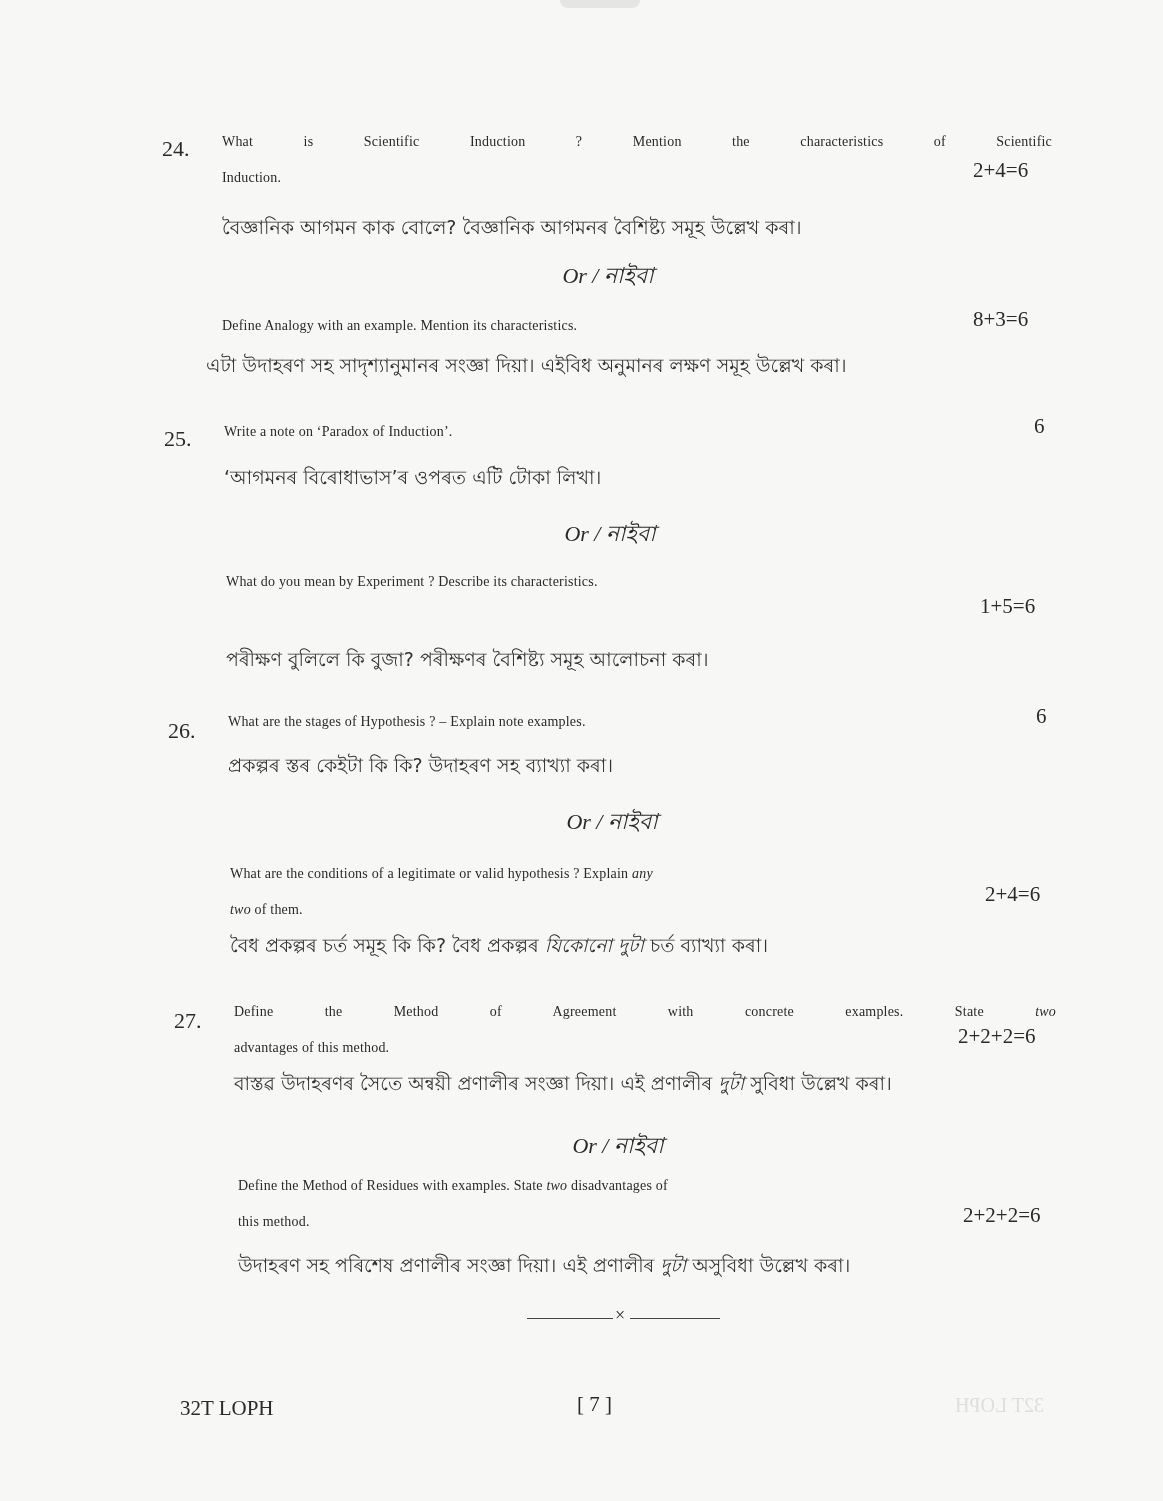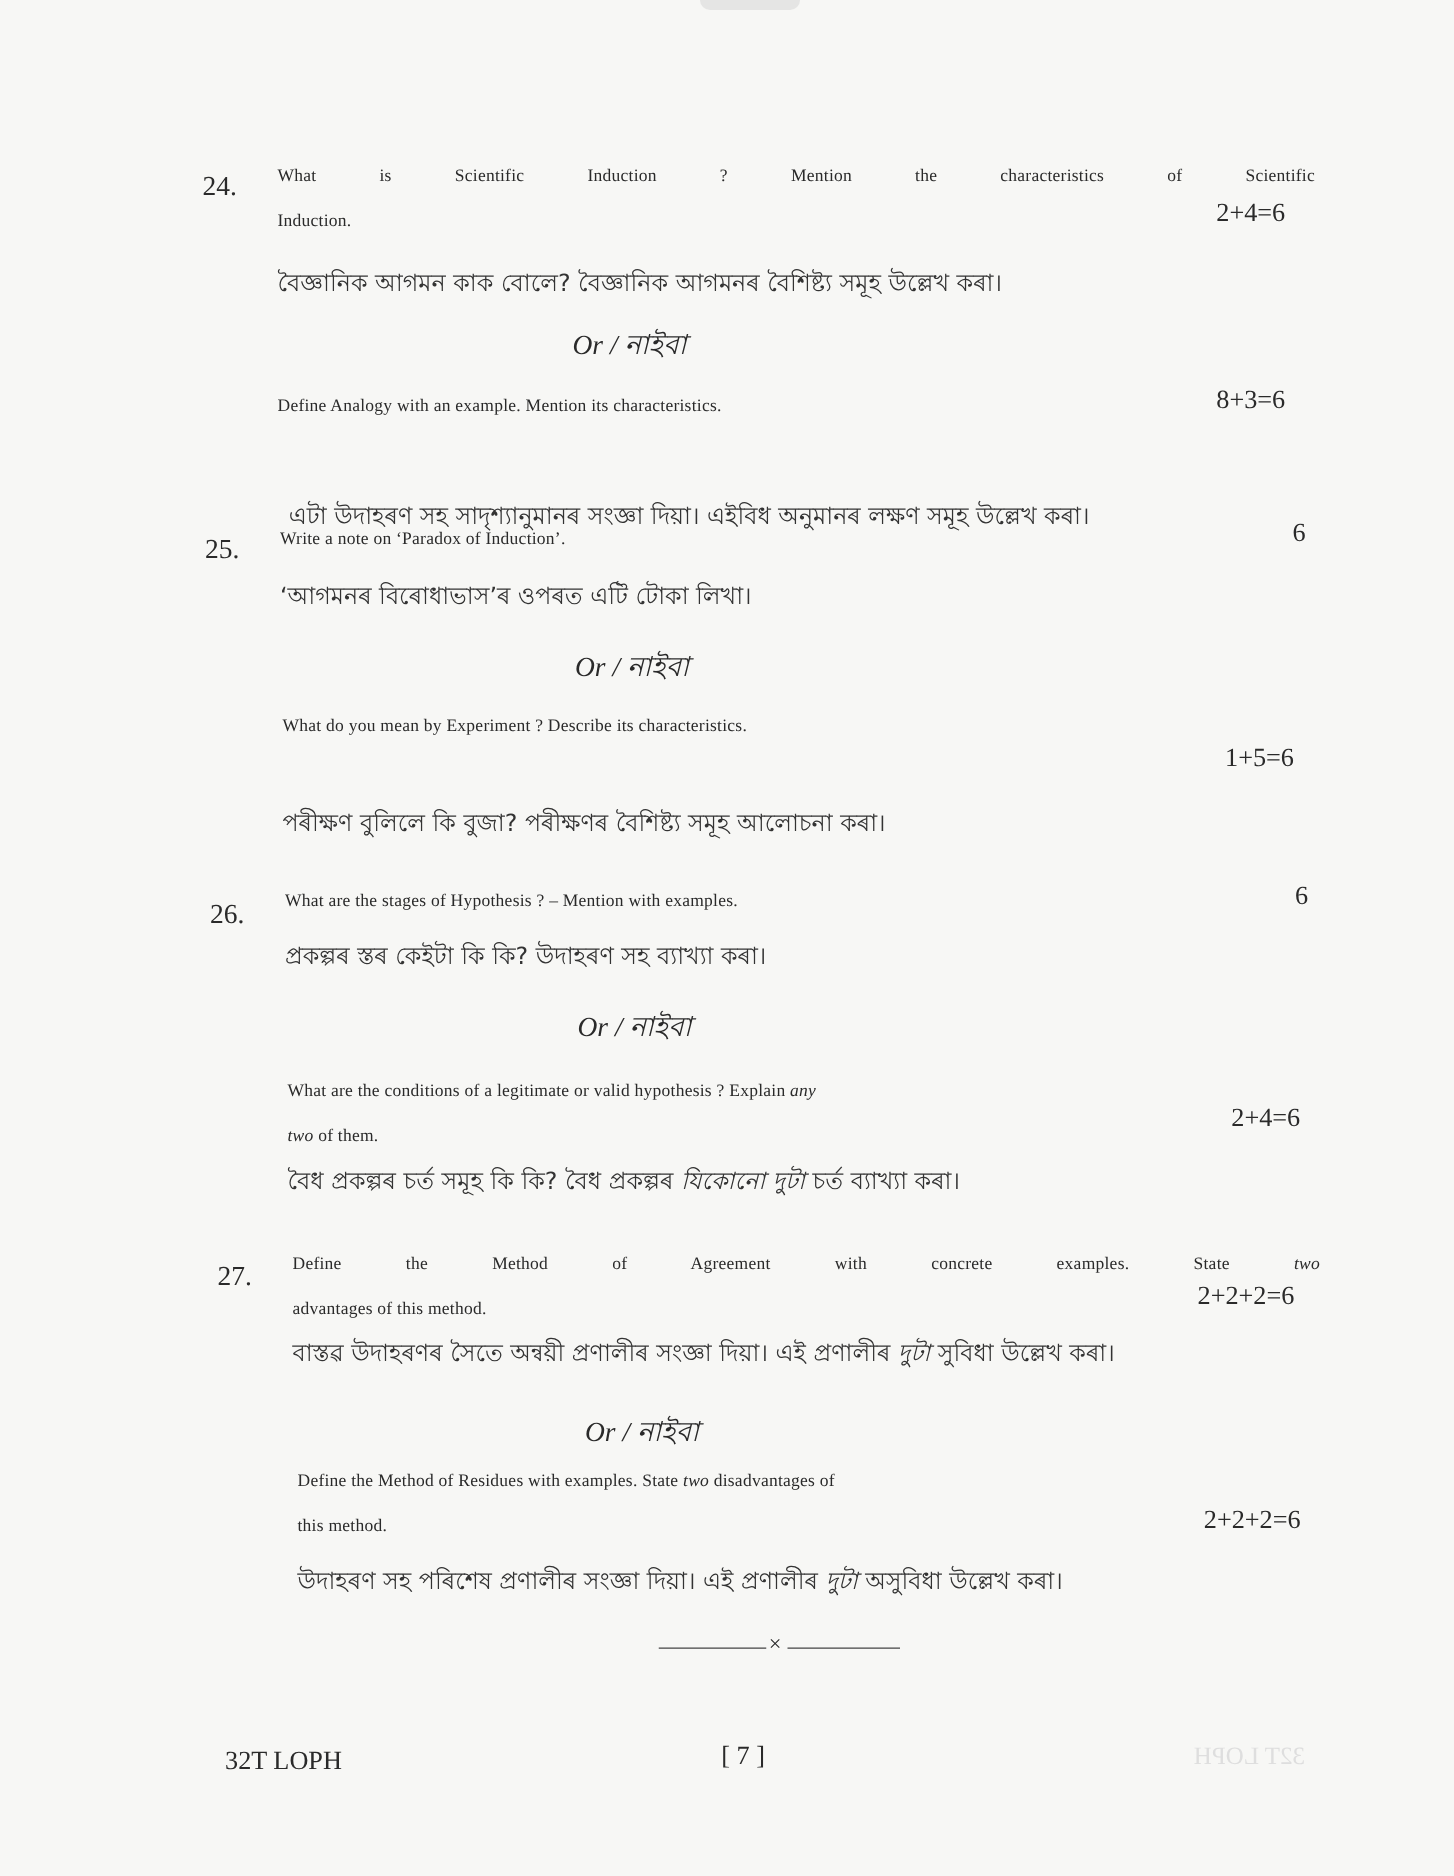--- a/index.html
+++ b/index.html
@@ -10,21 +10,21 @@
     color: #2a2a2a;
     position: relative;
     overflow: hidden;
   }
   .page { position: absolute; left: 0; top: 0; width: 1163px; height: 1501px; }
   .q { position: absolute; }
   .num { position: absolute; font-size: 22px; }
   .en { font-size: 14px; line-height: 36px; letter-spacing: 0.2px; }
   .as { font-size: 19px; line-height: 30px; font-family: "DejaVu Sans", sans-serif; color:#333; }
   .marks { position: absolute; font-size: 21px; }
-  .or { position: absolute; font-size: 22px; font-style: italic; width: 300px; text-align:left; }
+  .or { position: absolute; font-size: 22px; font-style: italic; width: 300px; text-align:center; }
   .rule { position:absolute; height:1px; background:#444; }
   .footer { position:absolute; font-size: 21px; }
   .ghost { position:absolute; font-size: 20px; color:#dedede; transform: scaleX(-1); }
   .top-smudge { position:absolute; left:560px; top:0; width:80px; height:8px; background:#d8d8d8; border-radius:0 0 40px 40px; opacity:.6;}
 </style>
 </head>
 <body>
 
 <div class="page">
   <div class="top-smudge"></div>
@@ -33,37 +33,37 @@
     <span class="num" style="left:162px;top:136px;">24.</span>
     <div class="q en" style="left:222px;top:124px;width:830px;text-align:justify;">
       <div style="text-align:justify;text-align-last:justify;">What is Scientific Induction ? Mention the characteristics of Scientific</div>
       <div>Induction.</div>
     </div>
     <span class="marks" style="left:973px;top:158px;">2+4=6</span>
     <div class="q as" style="left:222px;top:212px;">বৈজ্ঞানিক আগমন কাক বোলে? বৈজ্ঞানিক আগমনৰ বৈশিষ্ট্য সমূহ উল্লেখ কৰা।</div>
     <div class="or" style="left:458px;top:258px;">Or / নাইবা</div>
     <div class="q en" style="left:222px;top:308px;">Define Analogy with an example. Mention its characteristics.</div>
     <span class="marks" style="left:973px;top:307px;">8+3=6</span>
-    <div class="q as" style="left:231px;top:350px;margin-top:48px;">এটা উদাহৰণ সহ সাদৃশ্যানুমানৰ সংজ্ঞা দিয়া। এইবিধ অনুমানৰ লক্ষণ সমূহ উল্লেখ কৰা।</div>
+    <div class="q as" style="left:206px;top:350px;">এটা উদাহৰণ সহ সাদৃশ্যানুমানৰ সংজ্ঞা দিয়া। এইবিধ অনুমানৰ লক্ষণ সমূহ উল্লেখ কৰা।</div>
   </div>
 
   <div>
     <span class="num" style="left:164px;top:426px;">25.</span>
     <div class="q en" style="left:224px;top:414px;">Write a note on ‘Paradox of Induction’.</div>
     <span class="marks" style="left:1034px;top:414px;">6</span>
     <div class="q as" style="left:224px;top:462px;">‘আগমনৰ বিৰোধাভাস’ৰ ওপৰত এটি টোকা লিখা।</div>
     <div class="or" style="left:460px;top:516px;">Or / নাইবা</div>
     <div class="q en" style="left:226px;top:564px;">What do you mean by Experiment ? Describe its characteristics.</div>
     <span class="marks" style="left:980px;top:594px;">1+5=6</span>
     <div class="q as" style="left:226px;top:644px;">পৰীক্ষণ বুলিলে কি বুজা? পৰীক্ষণৰ বৈশিষ্ট্য সমূহ আলোচনা কৰা।</div>
   </div>
 
   <div>
     <span class="num" style="left:168px;top:718px;">26.</span>
-    <div class="q en" style="left:228px;top:704px;">What are the stages of Hypothesis ? – Mention with examples.</div>
+    <div class="q en" style="left:228px;top:704px;">What are the stages of Hypothesis ? – Explain note examples.</div>
     <span class="marks" style="left:1036px;top:704px;">6</span>
     <div class="q as" style="left:228px;top:750px;">প্ৰকল্পৰ স্তৰ কেইটা কি কি? উদাহৰণ সহ ব্যাখ্যা কৰা।</div>
     <div class="or" style="left:462px;top:804px;">Or / নাইবা</div>
     <div class="q en" style="left:230px;top:856px;width:822px;">
       <div>
         <span>What are the conditions of a legitimate or valid hypothesis ? Explain </span><em>any</em>
       </div>
       <div>
         <em>two</em><span> of them.</span>
       </div>

